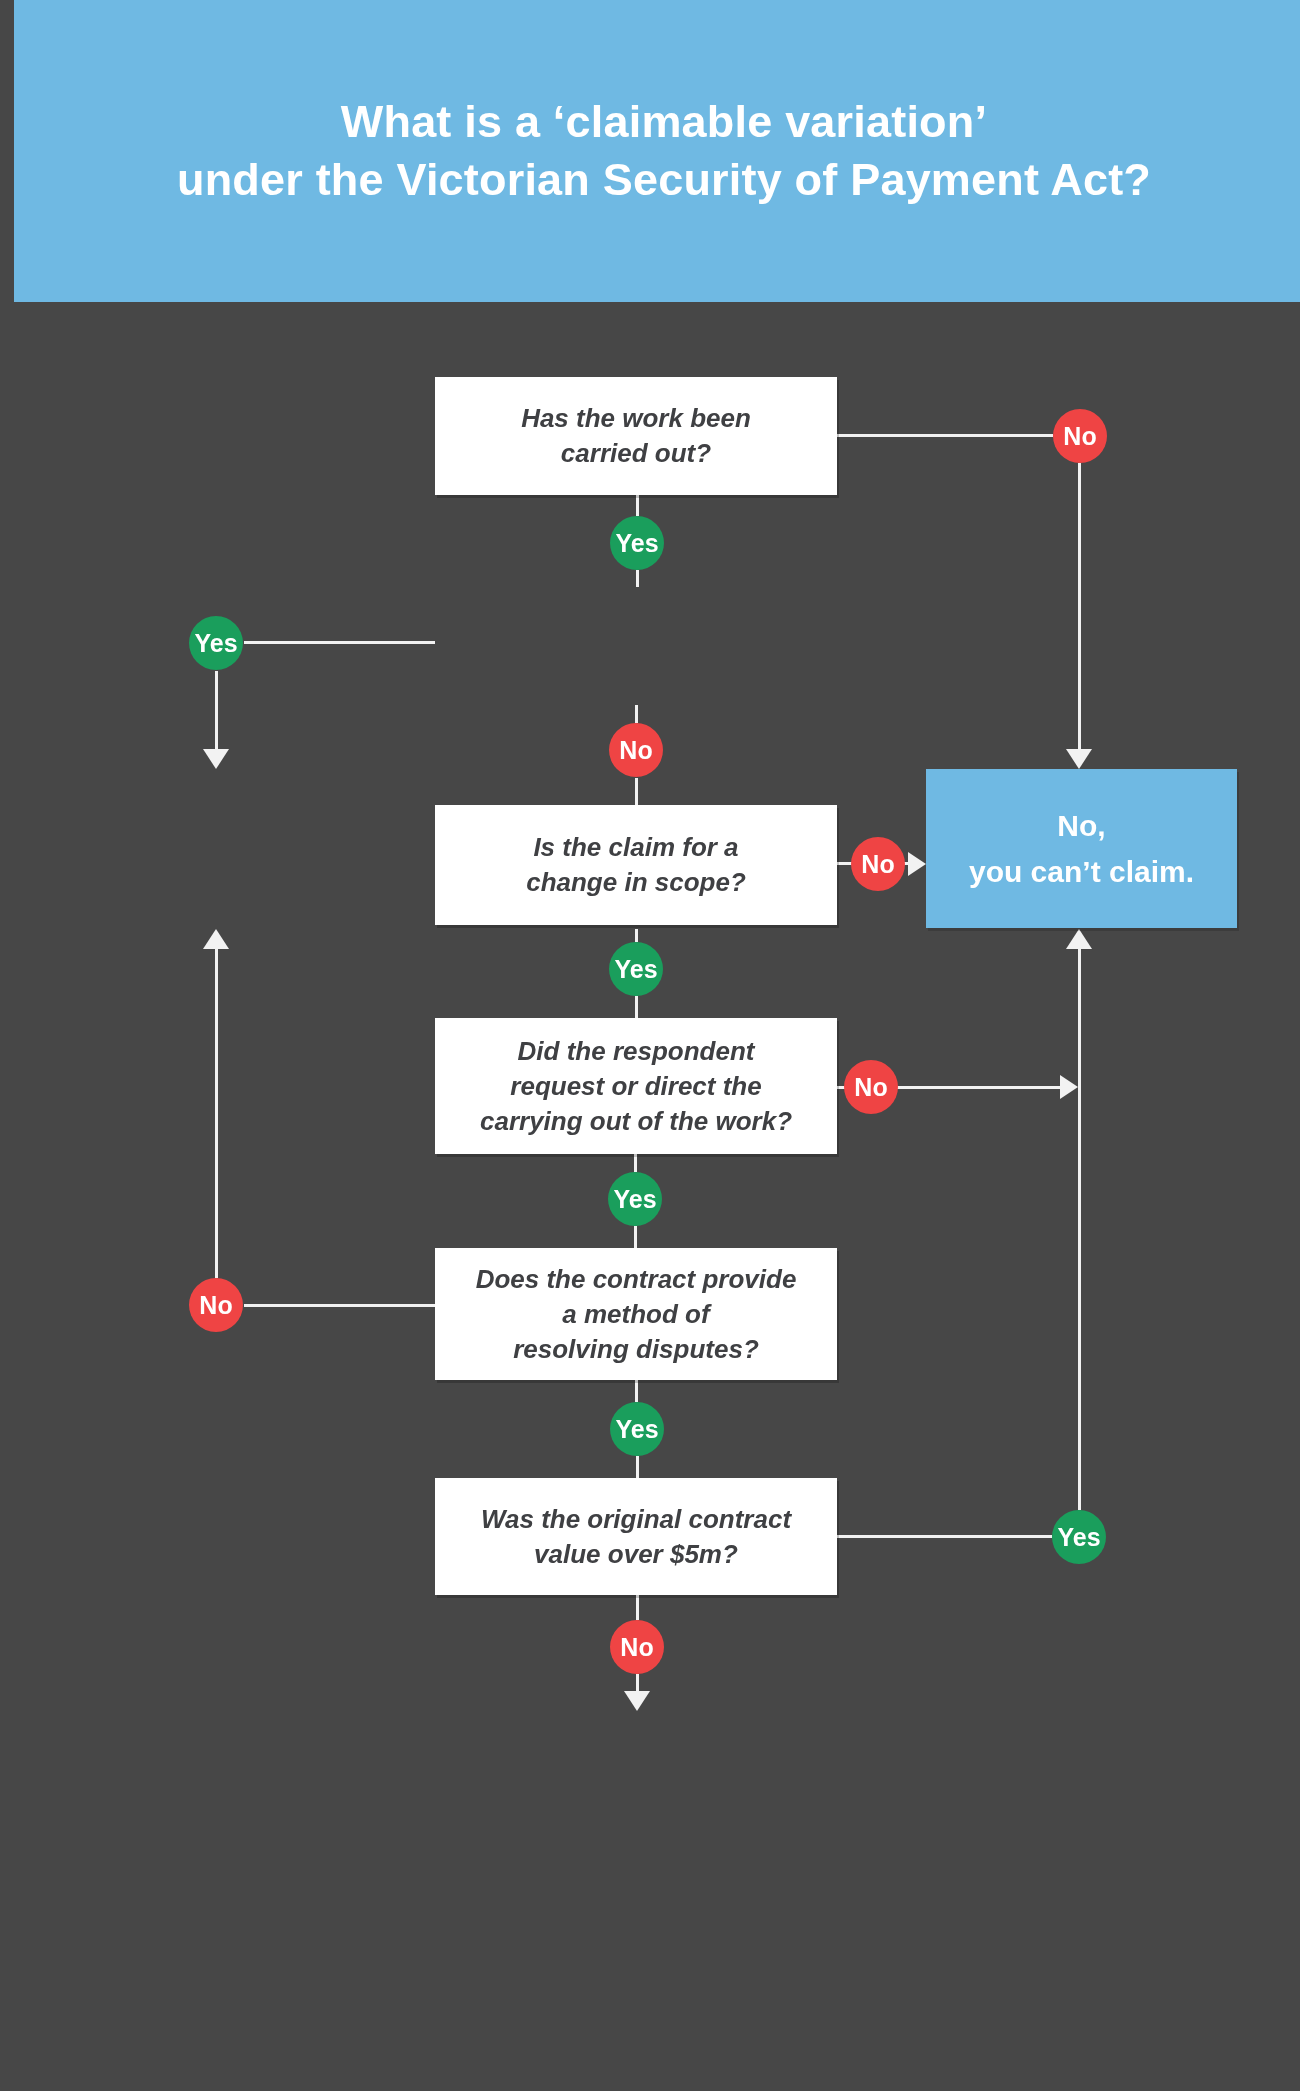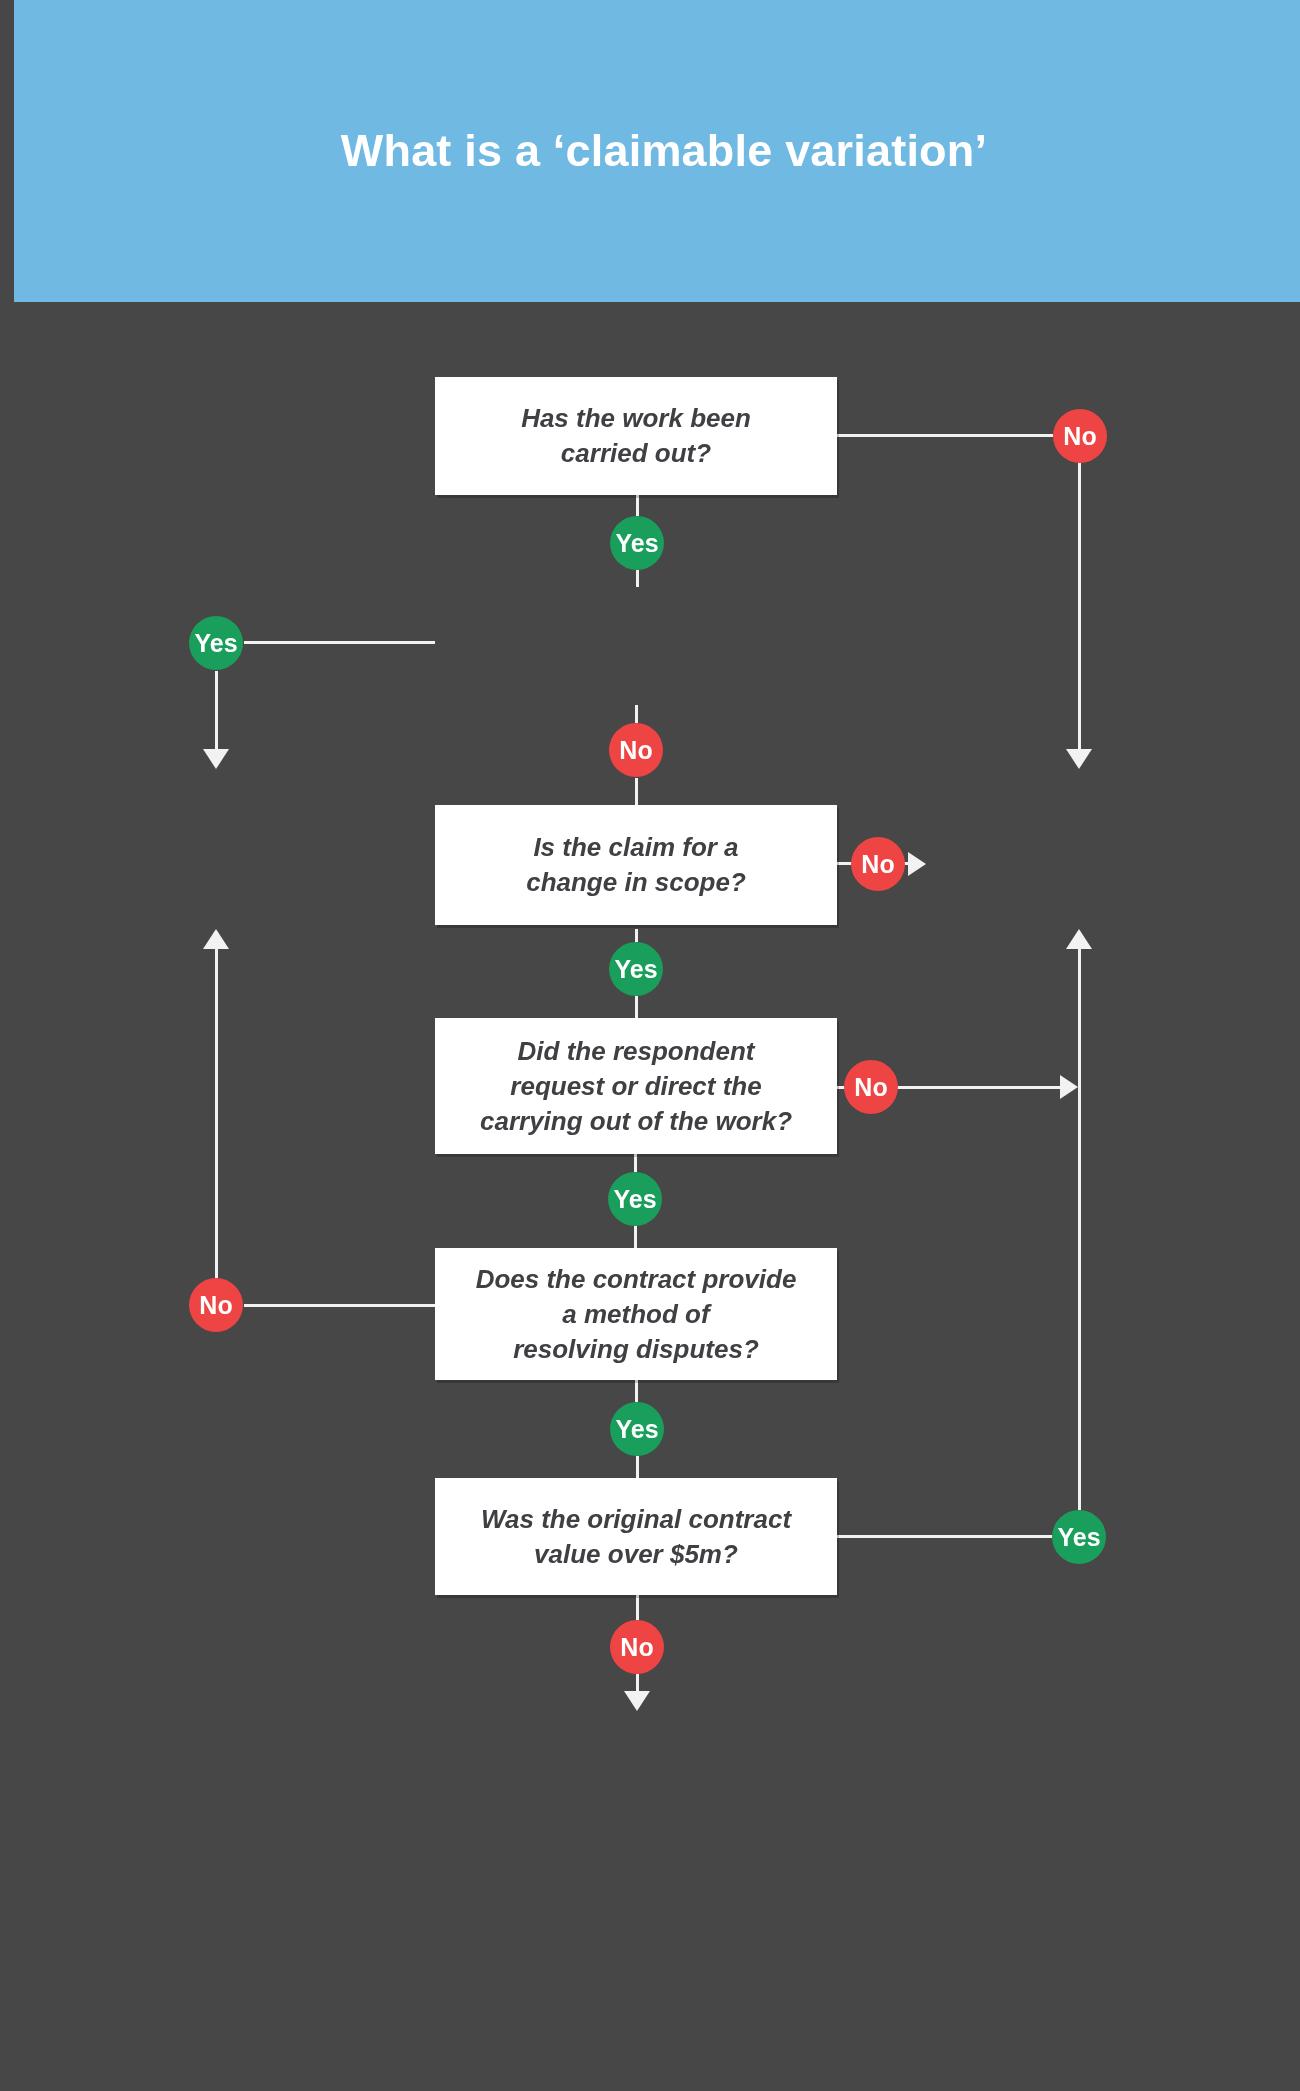--- a/index.html
+++ b/index.html
@@ -59,20 +59,21 @@
   }
 </style>
 </head>
 <body>
 
 <div class="canvas">
 
   <div class="banner">
     <div class="title">
       <div>What is a ‘claimable variation’</div>
+      <div>under the Victorian Security of Payment Act?</div>
     </div>
   </div>
 
   <div class="hline" style="left:837px;top:434px;width:216px;"></div>
   <div class="hline" style="left:244px;top:641px;width:191px;"></div>
   <div class="hline" style="left:837px;top:862px;width:16px;"></div>
   <div class="hline" style="left:901px;top:862px;width:10px;"></div>
   <div class="hline" style="left:837px;top:1086px;width:10px;"></div>
   <div class="hline" style="left:896px;top:1086px;width:166px;"></div>
   <div class="hline" style="left:435px;top:1306px;width:0px;"></div>
@@ -120,20 +121,24 @@
   <div class="qbox" style="top:1248px;height:132px;">
     <span>Does the contract provide
 a method of
 resolving disputes?</span>
   </div>
   <div class="qbox" style="top:1478px;height:117px;">
     <span>Was the original contract
 value over $5m?</span>
   </div>
 
+  <div class="bluebox" style="left:926px;top:769px;width:311px;height:159px;">
+    <span>No,
+you can’t claim.</span>
+  </div>
 
   <div class="circle green" style="left:610px;top:516px;">Yes</div>
   <div class="circle gray" style="left:1053px;top:409px;">No</div>
   <div class="circle green" style="left:189px;top:616px;">Yes</div>
   <div class="circle gray" style="left:609px;top:723px;">No</div>
   <div class="circle gray" style="left:851px;top:837px;">No</div>
   <div class="circle green" style="left:609px;top:942px;">Yes</div>
   <div class="circle gray" style="left:844px;top:1060px;">No</div>
   <div class="circle green" style="left:608px;top:1172px;">Yes</div>
   <div class="circle gray" style="left:189px;top:1278px;">No</div>

